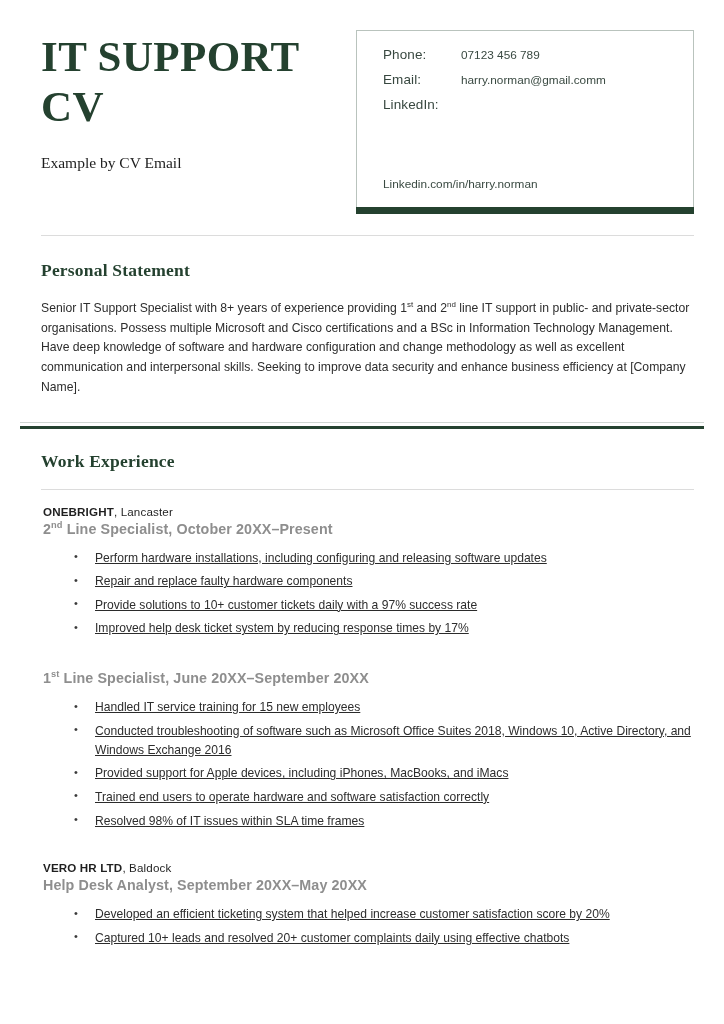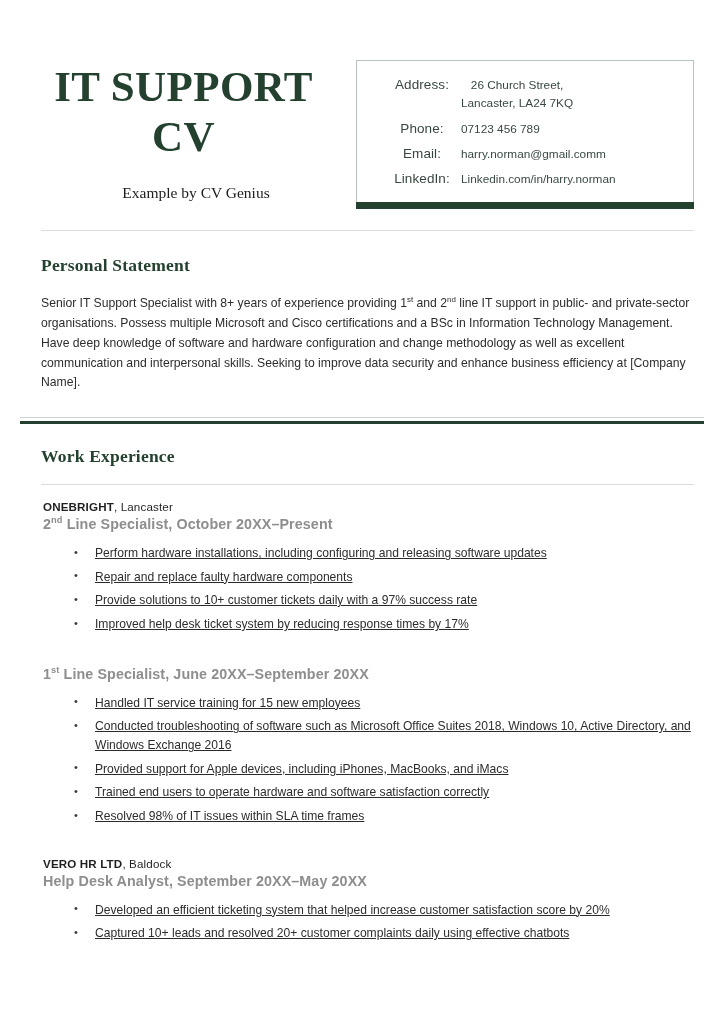--- a/index.html
+++ b/index.html
@@ -20,25 +20,24 @@
     width: 724px;
     height: 1024px;
     background: #ffffff;
     position: relative;
     box-sizing: border-box;
   }
 
   
   .header {
     position: relative;
-    padding: 60px 30px 0 41px;
+    padding: 30px 30px 0 41px;
     display: flex;
     align-items: flex-start;
     justify-content: space-between;
-    text-align: center;
   }
 
   .header-left {
     width: 310px;
     padding-top: 2px;
   }
 
   .cv-title {
     font-family: "Liberation Serif", serif;
     font-size: 43px;
@@ -67,21 +66,21 @@
     background: #ffffff;
     padding: 15px 14px 13px 26px;
     margin-top: 0px;
   }
 
   .contact-row {
     display: flex;
     align-items: baseline;
     margin-bottom: 7px;
   }
-  .contact-row:last-child { margin-bottom: 1px; }
+  .contact-row:last-child { margin-bottom: 1px; flex-direction: column; }
 
   .contact-label {
     width: 78px;
     flex: 0 0 78px;
     font-size: 13.5px;
     color: #37473f;
     font-family: "Liberation Sans", sans-serif;
     letter-spacing: 0.1px;
   }
 
@@ -202,33 +201,26 @@
 <body>
 
 <div class="page">
 
   <div class="header">
     <div class="header-left">
       <h1 class="cv-title">
         <span>IT SUPPORT</span><br>
         <span>CV</span>
       </h1>
-      <p class="cv-subtitle">Example by CV Genius</p>
+      <p class="cv-subtitle">Example by CV Email</p>
     </div>
 
     <div>
       <div class="contact-box">
 
-        <div class="contact-row">
-          <div class="contact-label">Address:</div>
-          <div class="contact-value">
-            <span class="vline">26 Church Street,</span>
-            <span class="vline">Lancaster, LA24 7KQ</span>
-          </div>
-        </div>
 
         <div class="contact-row">
           <div class="contact-label">Phone:</div>
           <div class="contact-value">07123 456 789</div>
         </div>
 
         <div class="contact-row">
           <div class="contact-label">Email:</div>
           <div class="contact-value">harry.norman@gmail.comm</div>
         </div>

